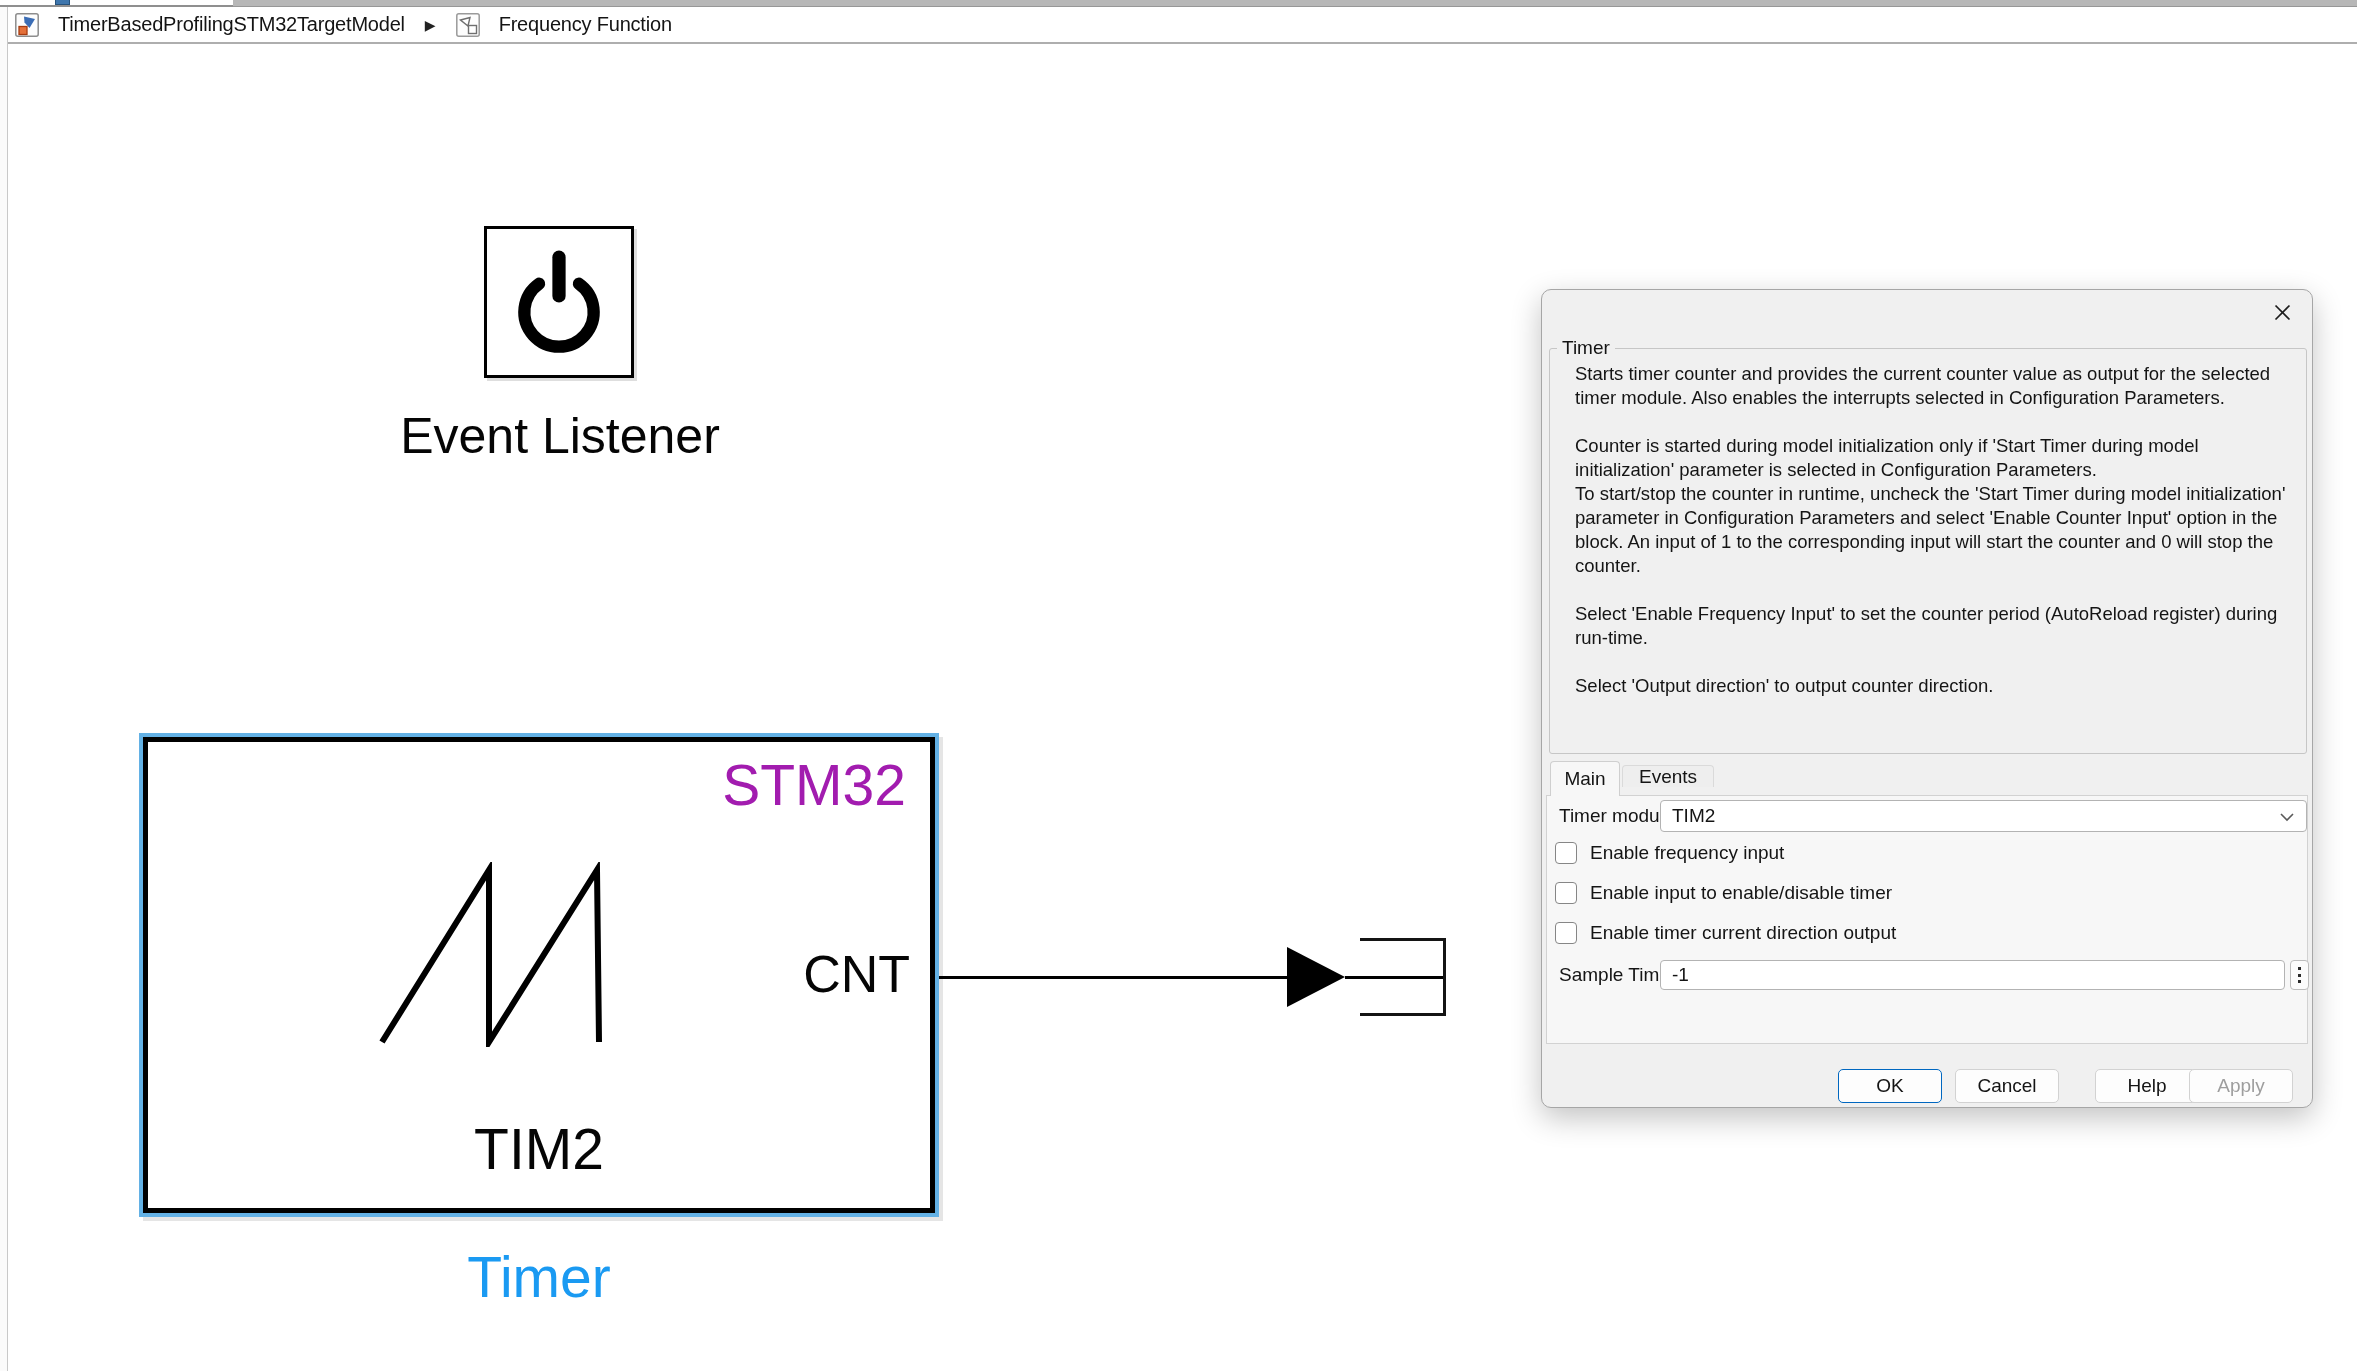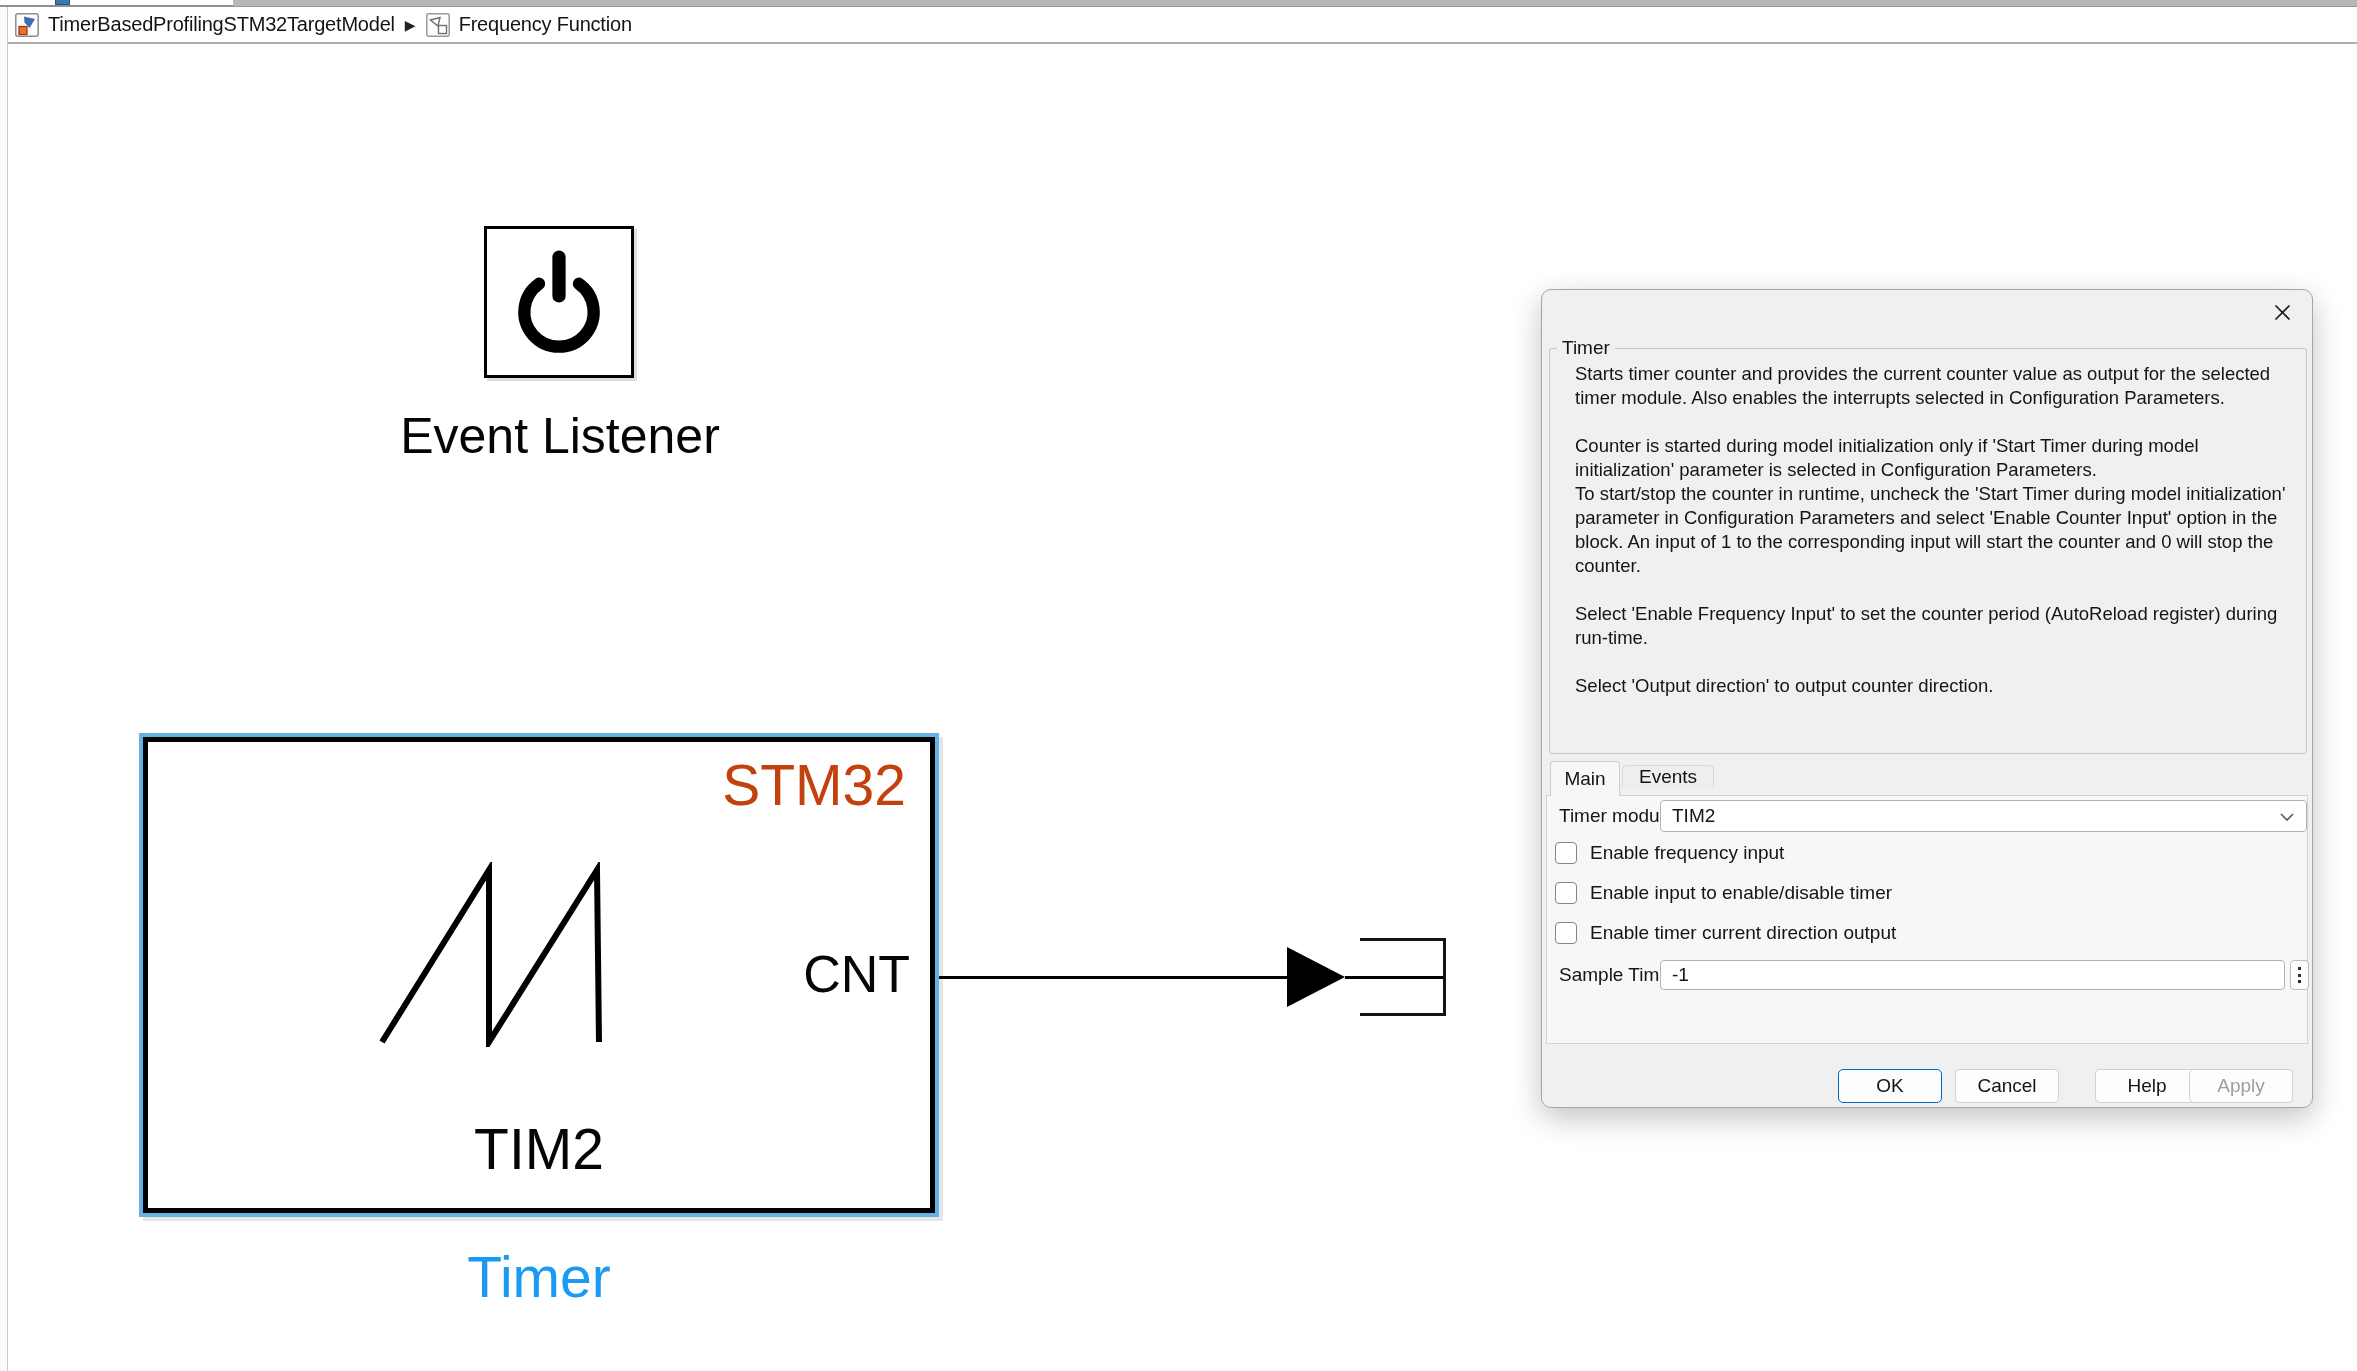--- a/index.html
+++ b/index.html
@@ -11,40 +11,40 @@
 
   
   #top-strip-left{left:0;top:0;width:233px;height:5px;background:#fff;border-bottom:2px solid #8f8f8f}
   #top-strip-right{left:233px;top:0;width:2124px;height:6px;background:#b7b7b7;border-bottom:1px solid #979797}
   #top-blue-fragment{left:55px;top:0;width:13px;height:4px;background:#3e76ad;border:1px solid #26527c;border-top:none}
   #left-rail{left:0;top:7px;width:7px;height:1364px;background:#fbfbfb;border-right:1px solid #c9c9c9}
 
   #breadcrumb-bar{
     left:8px;top:7px;width:2349px;height:37px;background:#fff;
     border-bottom:2px solid #aeaeae;display:flex;align-items:center;
-    padding-left:7px;gap:9px;box-sizing:border-box;
+    padding-left:7px;gap:19px;box-sizing:border-box;
   }
   .crumb-text{font-size:20px;letter-spacing:-0.2px;color:#141414;white-space:nowrap}
   .crumb-sep{font-size:14px;color:#222;padding:0 1px}
   .crumb-icon{width:24px;height:24px;display:block}
 
   
   #event-listener-block{
     left:484px;top:226px;width:144px;height:146px;background:#fff;
     border:3px solid #000;box-shadow:3px 3px 0 rgba(0,0,0,.13);
     display:flex;align-items:center;justify-content:center;
   }
   #event-listener-label{left:324px;top:407px;width:472px;text-align:center;font-size:50px;color:#050505;white-space:nowrap}
 
   #timer-selection{
     left:139px;top:733px;width:792px;height:476px;
     border:4px solid #63b1e5;box-shadow:4px 4px 0 rgba(0,0,0,.10);
   }
   #timer-block{position:absolute;inset:0;border:5px solid #000;background:#fff}
-  #timer-corner-label{position:absolute;right:24px;top:10px;font-size:57px;color:#c2410c;white-space:nowrap}
+  #timer-corner-label{position:absolute;right:24px;top:10px;font-size:57px;color:#a21caf;white-space:nowrap}
   #timer-sawtooth{position:absolute;left:228px;top:120px;width:250px;height:185px}
   #timer-port-label{position:absolute;right:20px;top:202px;font-size:52px;color:#050505;white-space:nowrap}
   #timer-module-label{position:absolute;left:0;right:0;bottom:26px;text-align:center;font-size:57px;color:#050505;white-space:nowrap}
   #timer-name-label{left:139px;top:1244px;width:800px;text-align:center;font-size:57px;color:#1a9af2;white-space:nowrap}
 
   
   .wire{background:#000}
   #signal-line-1{left:939px;top:976px;width:348px;height:2.5px}
   #signal-arrowhead{
     left:1287px;top:947px;width:0;height:0;

